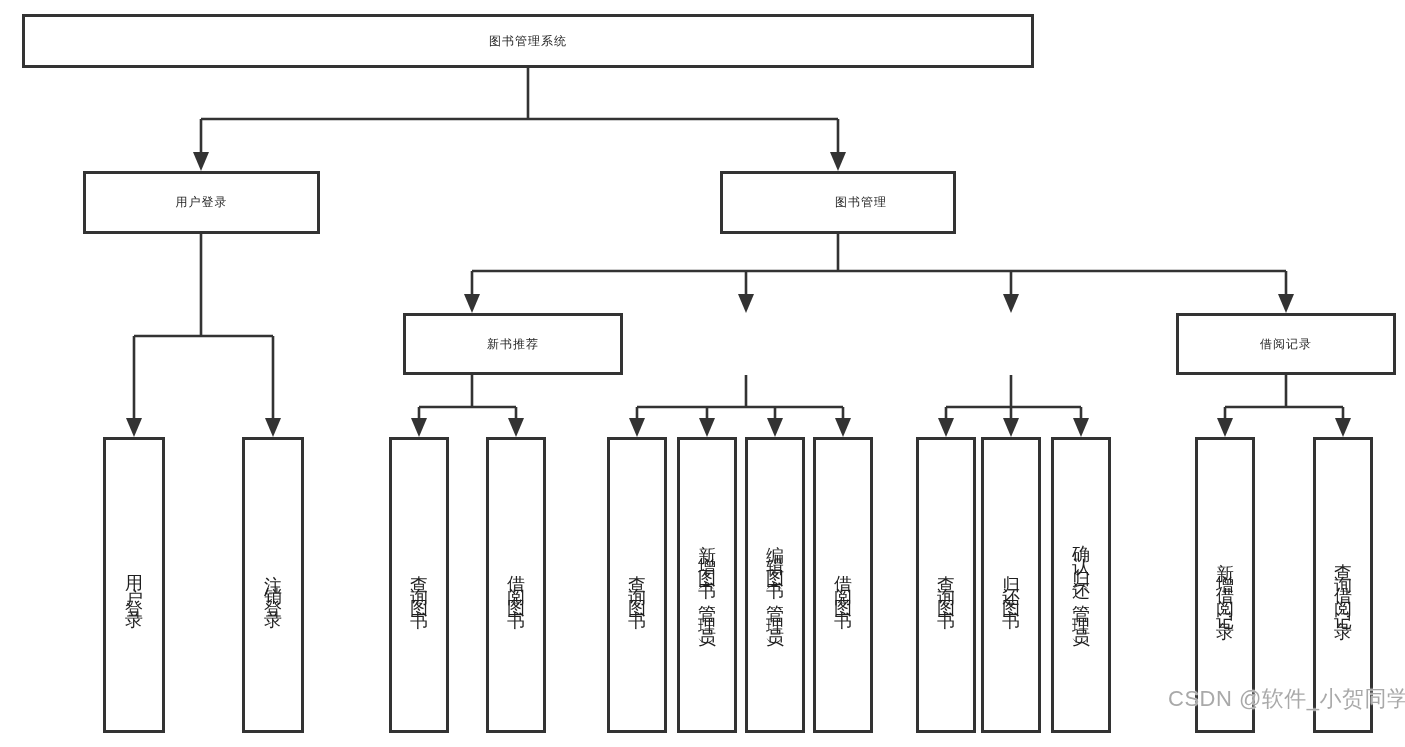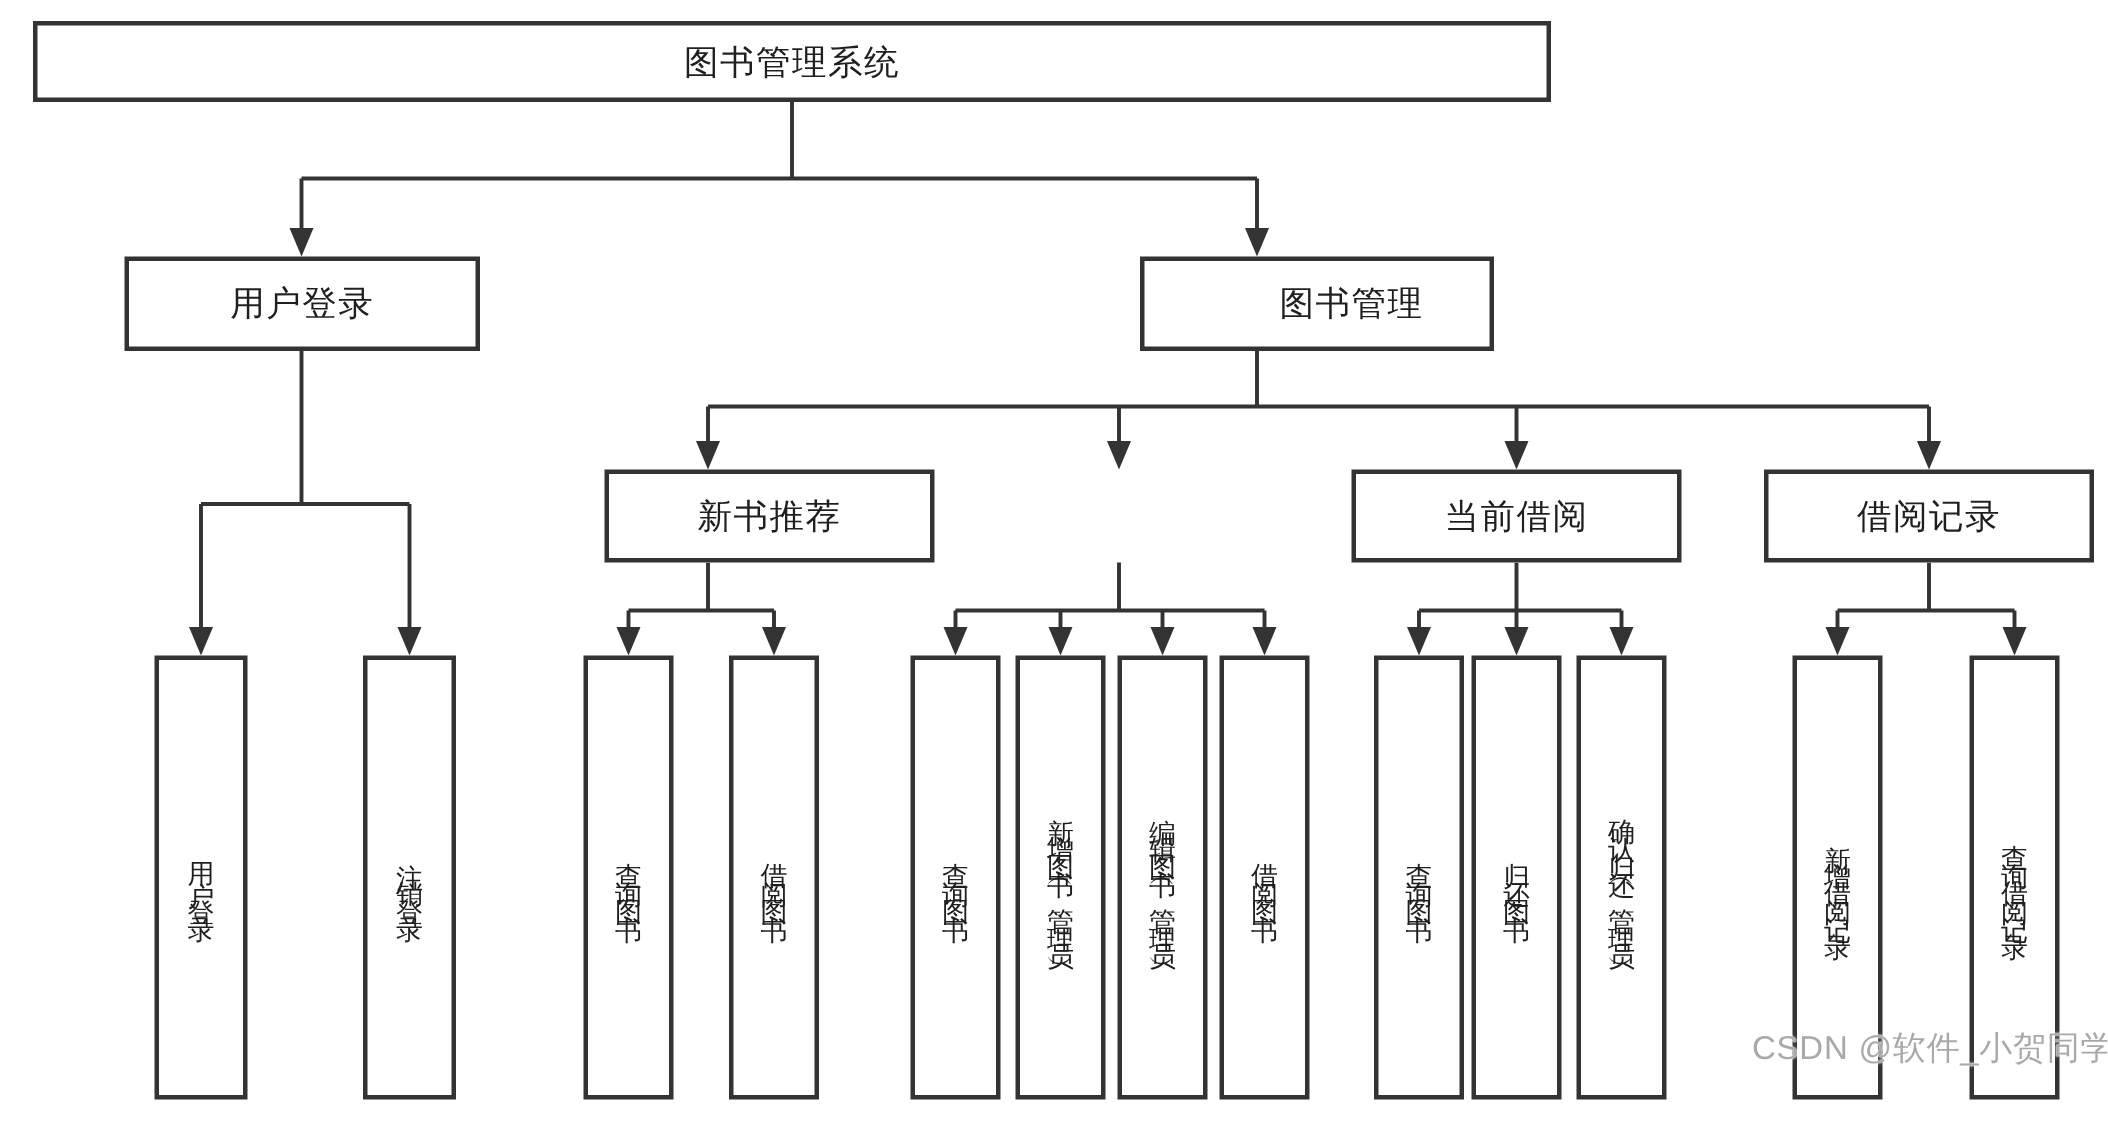--- a/index.html
+++ b/index.html
@@ -26,21 +26,21 @@
     box-sizing: border-box;
     border: 3px solid #333333;
     background: #ffffff;
     display: flex;
     align-items: center;
     justify-content: center;
     color: #1f1f1f;
     z-index: 1;
   }
   .hnode {
-    font-size: 23px;
+    font-size: 12px;
     letter-spacing: 1px;
     white-space: nowrap;
     text-align: center;
   }
   .vnode {
     font-size: 18px;
     letter-spacing: 12px;
     writing-mode: vertical-lr;
     text-orientation: mixed;
     line-height: 1;
@@ -98,24 +98,23 @@
       <polygon points="1003,418 1019,418 1011,437"></polygon>
       <polygon points="1073,418 1089,418 1081,437"></polygon>
       <polygon points="1217,418 1233,418 1225,437"></polygon>
       <polygon points="1335,418 1351,418 1343,437"></polygon>
     </g>
   </svg>
 
   <div class="node hnode" style="left:22px; top:14px; width:1012px; height:54px;">图书管理系统</div>
 
   <div class="node hnode" style="left:83px; top:171px; width:237px; height:63px;">用户登录</div>
-  <div class="node hnode" style="left:760px; top:171px; width:236px; height:63px;padding-left:46px;">图书管理</div>
+  <div class="node hnode" style="left:720px; top:171px; width:236px; height:63px;padding-left:46px;">图书管理</div>
 
   <div class="node hnode" style="left:362px; top:313px; width:220px; height:62px;margin-left:41px;">新书推荐</div>
-  <div class="node hnode" style="left:901px; top:313px; width:220px; height:62px;">当前借阅</div>
   <div class="node hnode" style="left:1176px; top:313px; width:220px; height:62px;">借阅记录</div>
 
   <div class="node vnode" style="left:103px; top:437px; width:62px; height:296px;">用户登录</div>
   <div class="node vnode" style="left:242px; top:437px; width:62px; height:296px;">注销登录</div>
 
   <div class="node vnode" style="left:389px; top:437px; width:60px; height:296px;">查询图书</div>
   <div class="node vnode" style="left:486px; top:437px; width:60px; height:296px;">借阅图书</div>
 
   <div class="node vnode" style="left:607px; top:437px; width:60px; height:296px;">查询图书</div>
   <div class="node vnode" style="left:677px; top:437px; width:60px; height:296px;">新增图书（管理员）</div>

